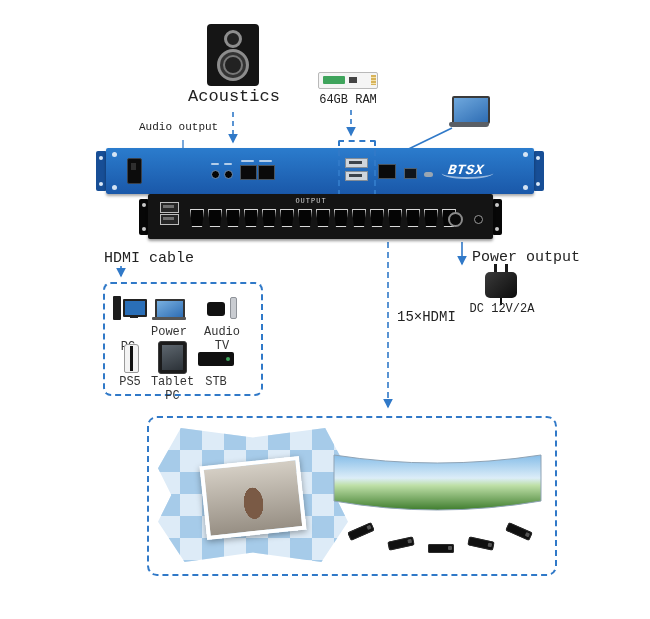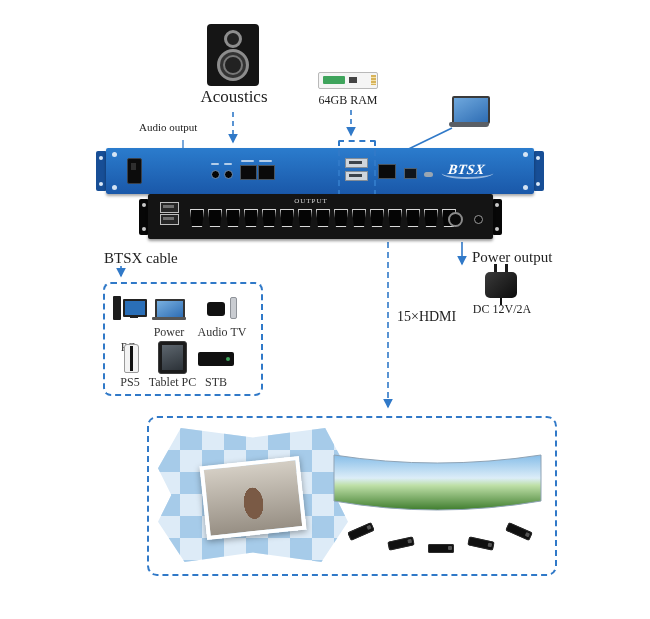--- a/index.html
+++ b/index.html
@@ -1,17 +1,17 @@
 <!DOCTYPE html>
 <html><head>
 <meta charset="utf-8">
 <style>
   html,body{margin:0;padding:0;background:#fff;}
   .stage{position:relative;width:650px;height:619px;background:#fff;overflow:hidden;
-         font-family:Liberation Serif, serif;color:#222;}
+         font-family:Liberation Mono, monospace;color:#222;}
   .lbl{position:absolute;white-space:nowrap;}
 
   
   .overlay{position:absolute;left:0;top:0;width:650px;height:619px;pointer-events:none;}
 
   
   .speaker{position:absolute;left:207px;top:24px;width:52px;height:62px;background:#151515;border-radius:4px;}
   .cone{position:absolute;border-radius:50%;background:#222;border:3px solid #8d8d8d;}
   .cone.small{left:17px;top:6px;width:12px;height:12px;}
   .cone.big{left:10px;top:25px;width:26px;height:26px;box-shadow:inset 0 0 0 3px #333,inset 0 0 0 5px #777;}
@@ -226,21 +226,21 @@
     <i class="hdmi"></i>
     <i class="hdmi"></i>
     <i class="hdmi"></i>
     <i class="hdmi"></i>
     <i class="hdmi"></i>
     <i class="hdmi"></i>
   </div>
   <div class="dcjack"></div>
   <div class="rstbtn"></div>
 
-  <div class="lbl lbl-hdmicable">BTSX cable</div>
+  <div class="lbl lbl-hdmicable">HDMI cable</div>
   <div class="lbl lbl-power">Power output</div>
   <div class="adapter">
     <div class="prong p1"></div>
     <div class="prong p2"></div>
     <div class="body"></div>
     <div class="cord"></div>
   </div>
   <div class="lbl lbl-dc">DC 12V/2A</div>
   <div class="lbl lbl-15hdmi">15×HDMI</div>
 

